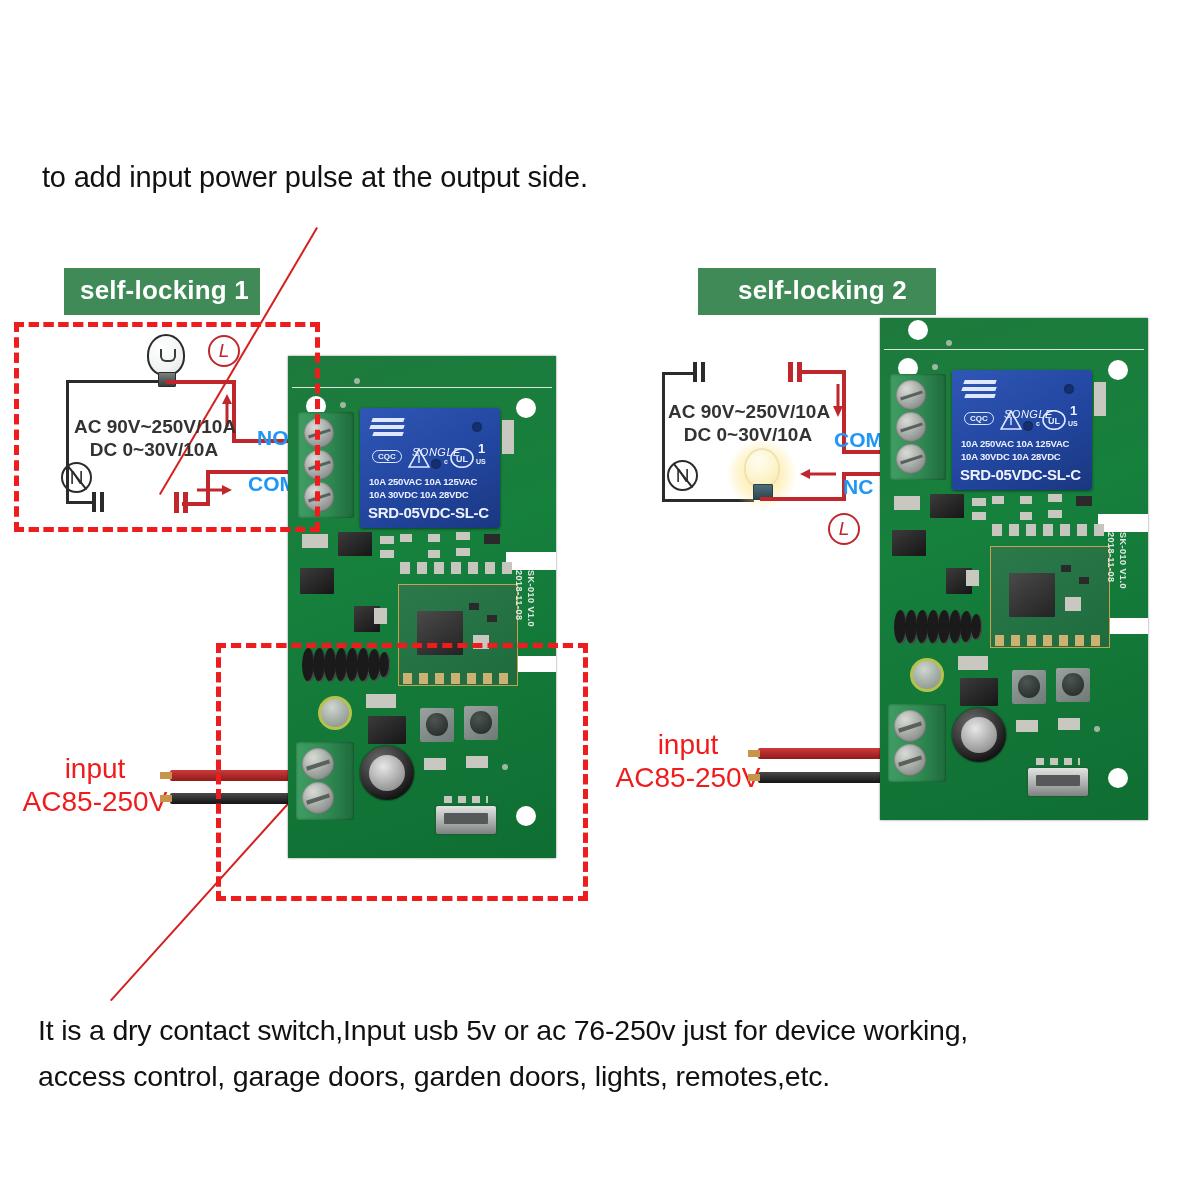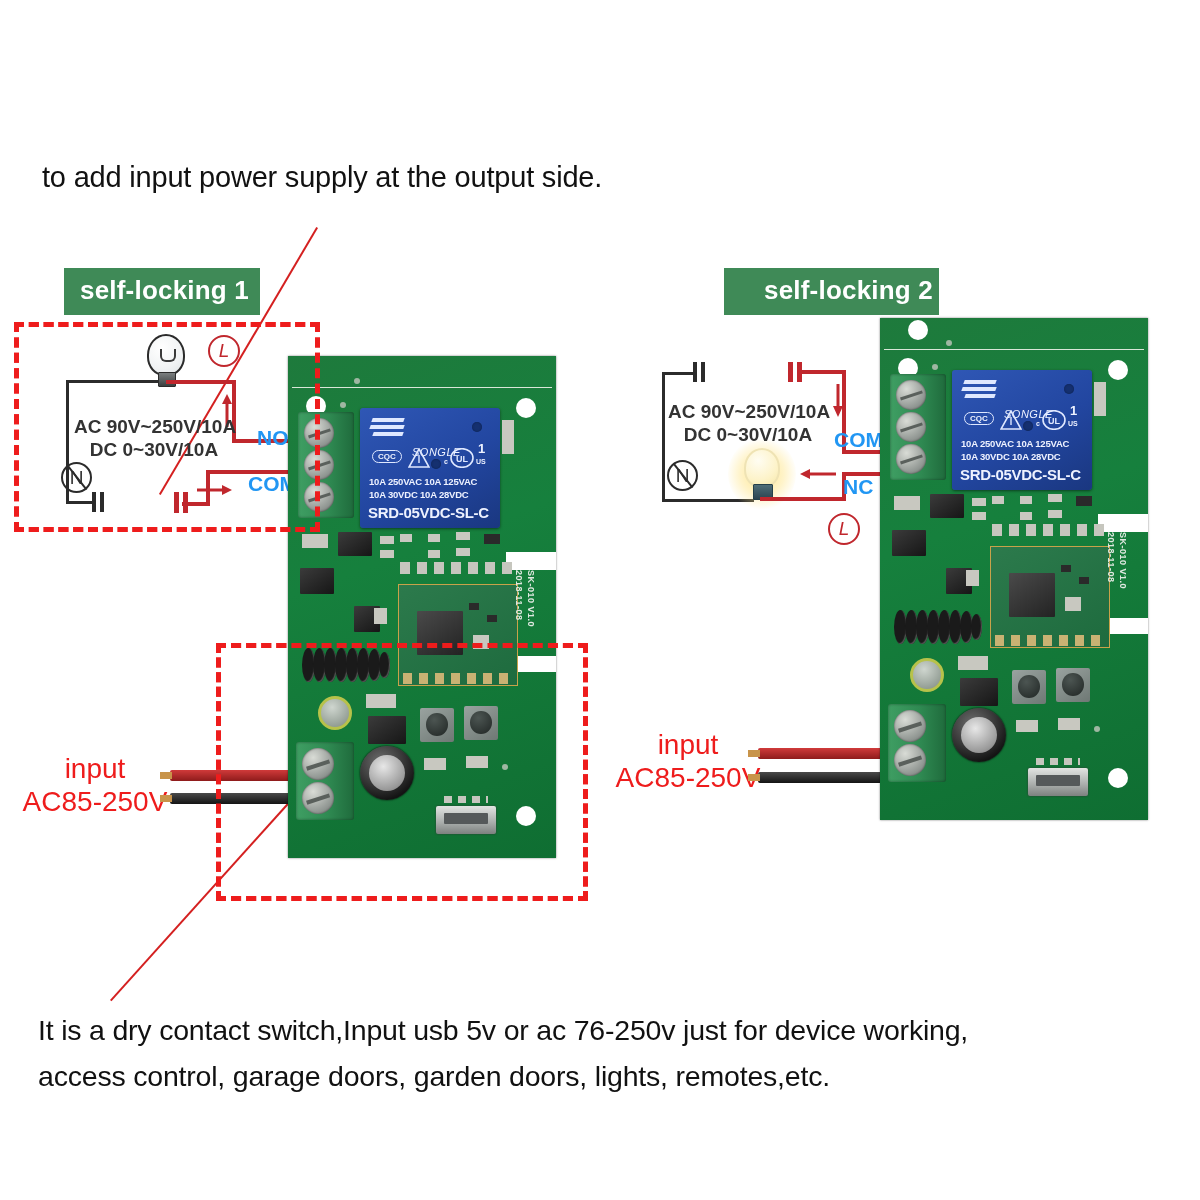--- a/index.html
+++ b/index.html
@@ -9,21 +9,21 @@
   
   .para{position:absolute;color:#111;font-size:29px;line-height:44px;white-space:nowrap;letter-spacing:-0.2px;}
   #top-note{left:42px;top:155px;}
   #bottom-note{left:38px;top:1007px;font-size:28.5px;line-height:46px;}
 
   
   .badge{position:absolute;background:#3f8a57;color:#ffffff;font-size:26px;
          font-weight:600;padding:7px 16px 9px 16px;letter-spacing:0.2px;
          white-space:nowrap;box-sizing:border-box;}
   #badge-1{left:64px;top:268px;width:196px;}
-  #badge-2{left:724px;top:268px;width:215px;padding-left:40px;}
+  #badge-2{left:698px;top:268px;width:238px;padding-left:40px;}
 
   
   .dashbox{position:absolute;border:5px dashed #ee1c1c;box-sizing:border-box;}
   #dash-top{left:14px;top:322px;width:306px;height:210px;}
   #dash-bottom{left:216px;top:643px;width:372px;height:258px;}
 
   
   .pointer{position:absolute;background:#d42020;height:2px;transform-origin:0 0;}
 
   
@@ -110,21 +110,21 @@
 
   
   .bulb-glass{position:absolute;border-radius:50% 50% 45% 45%;}
   .bulb-base{position:absolute;border-radius:1px;}
   .arrow{position:absolute;}
 </style>
 </head>
 <body>
 
 <div class="para" id="top-note">
-  <div>to add input power supply at the output side.</div>
+  <div>to add input power pulse at the output side.</div>
 </div>
 
 <div class="badge" id="badge-1">self-locking 1</div>
 <div class="badge" id="badge-2">self-locking 2</div>
 
 <div class="dashbox" id="dash-top"></div>
 <div class="dashbox" id="dash-bottom"></div>
 
 <div class="pointer" style="left:318px;top:228px;width:310px;transform:rotate(120.5deg);"></div>
 <div class="pointer" style="left:110px;top:1000px;width:272px;transform:rotate(-48deg);"></div>

